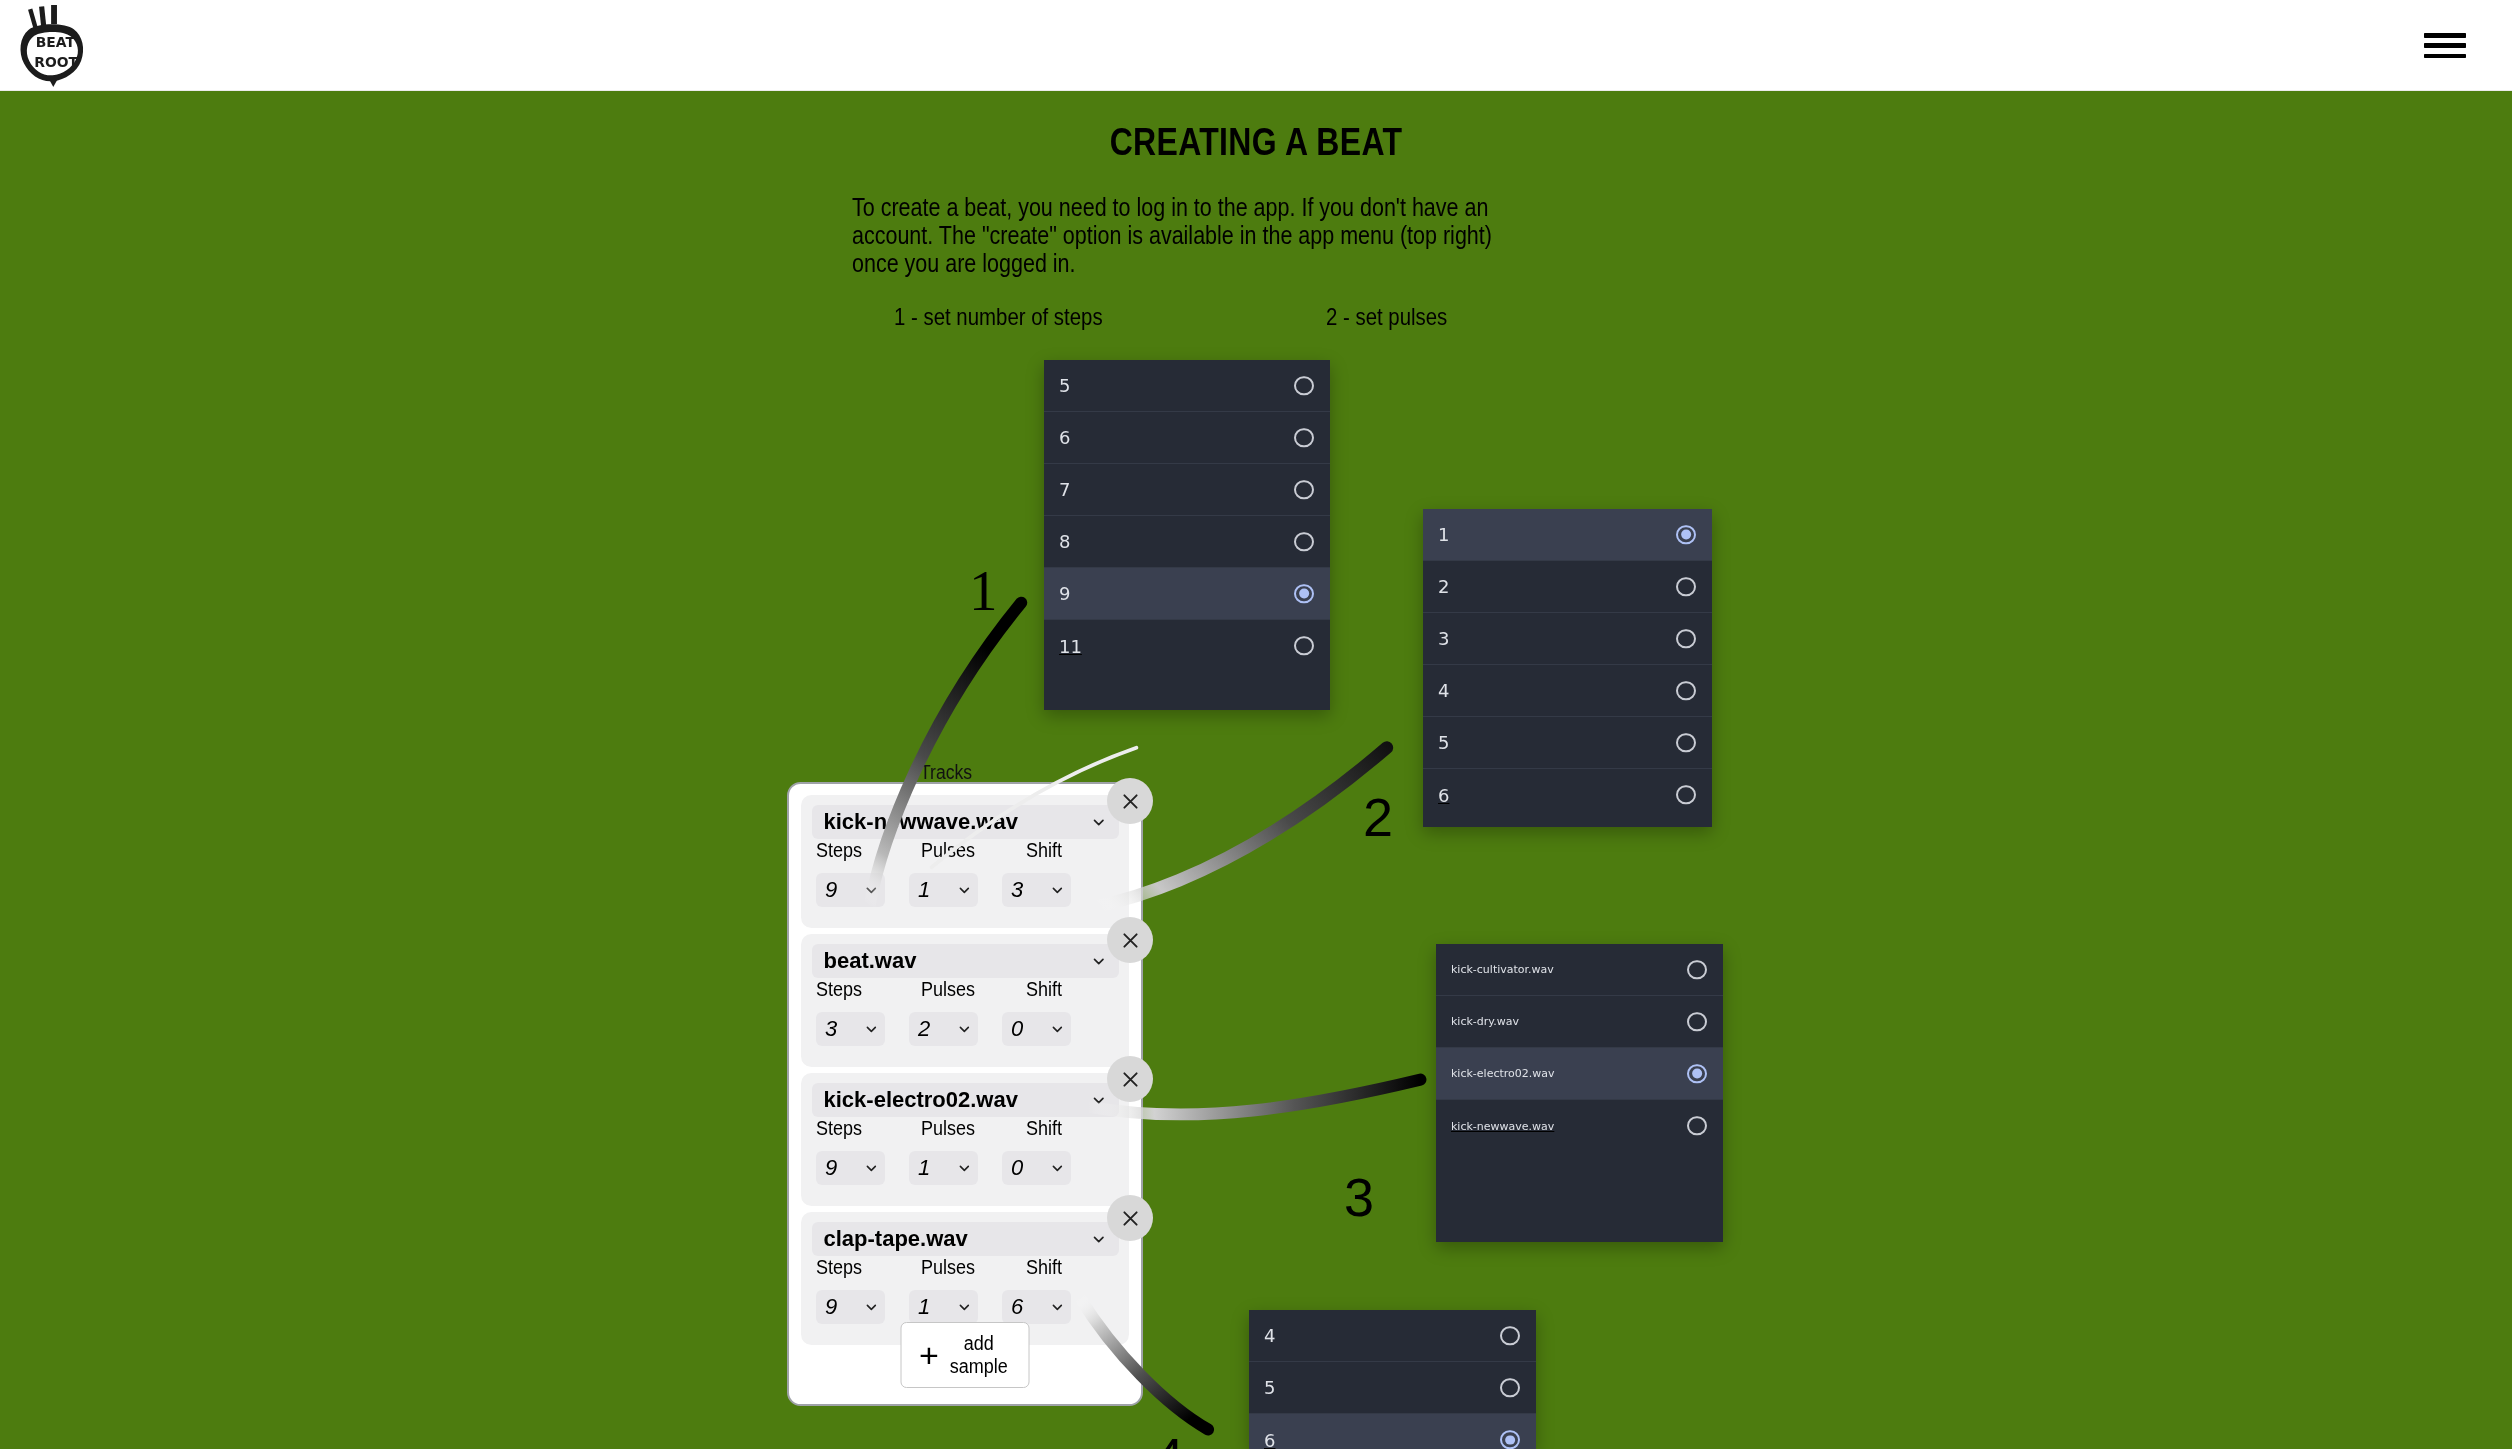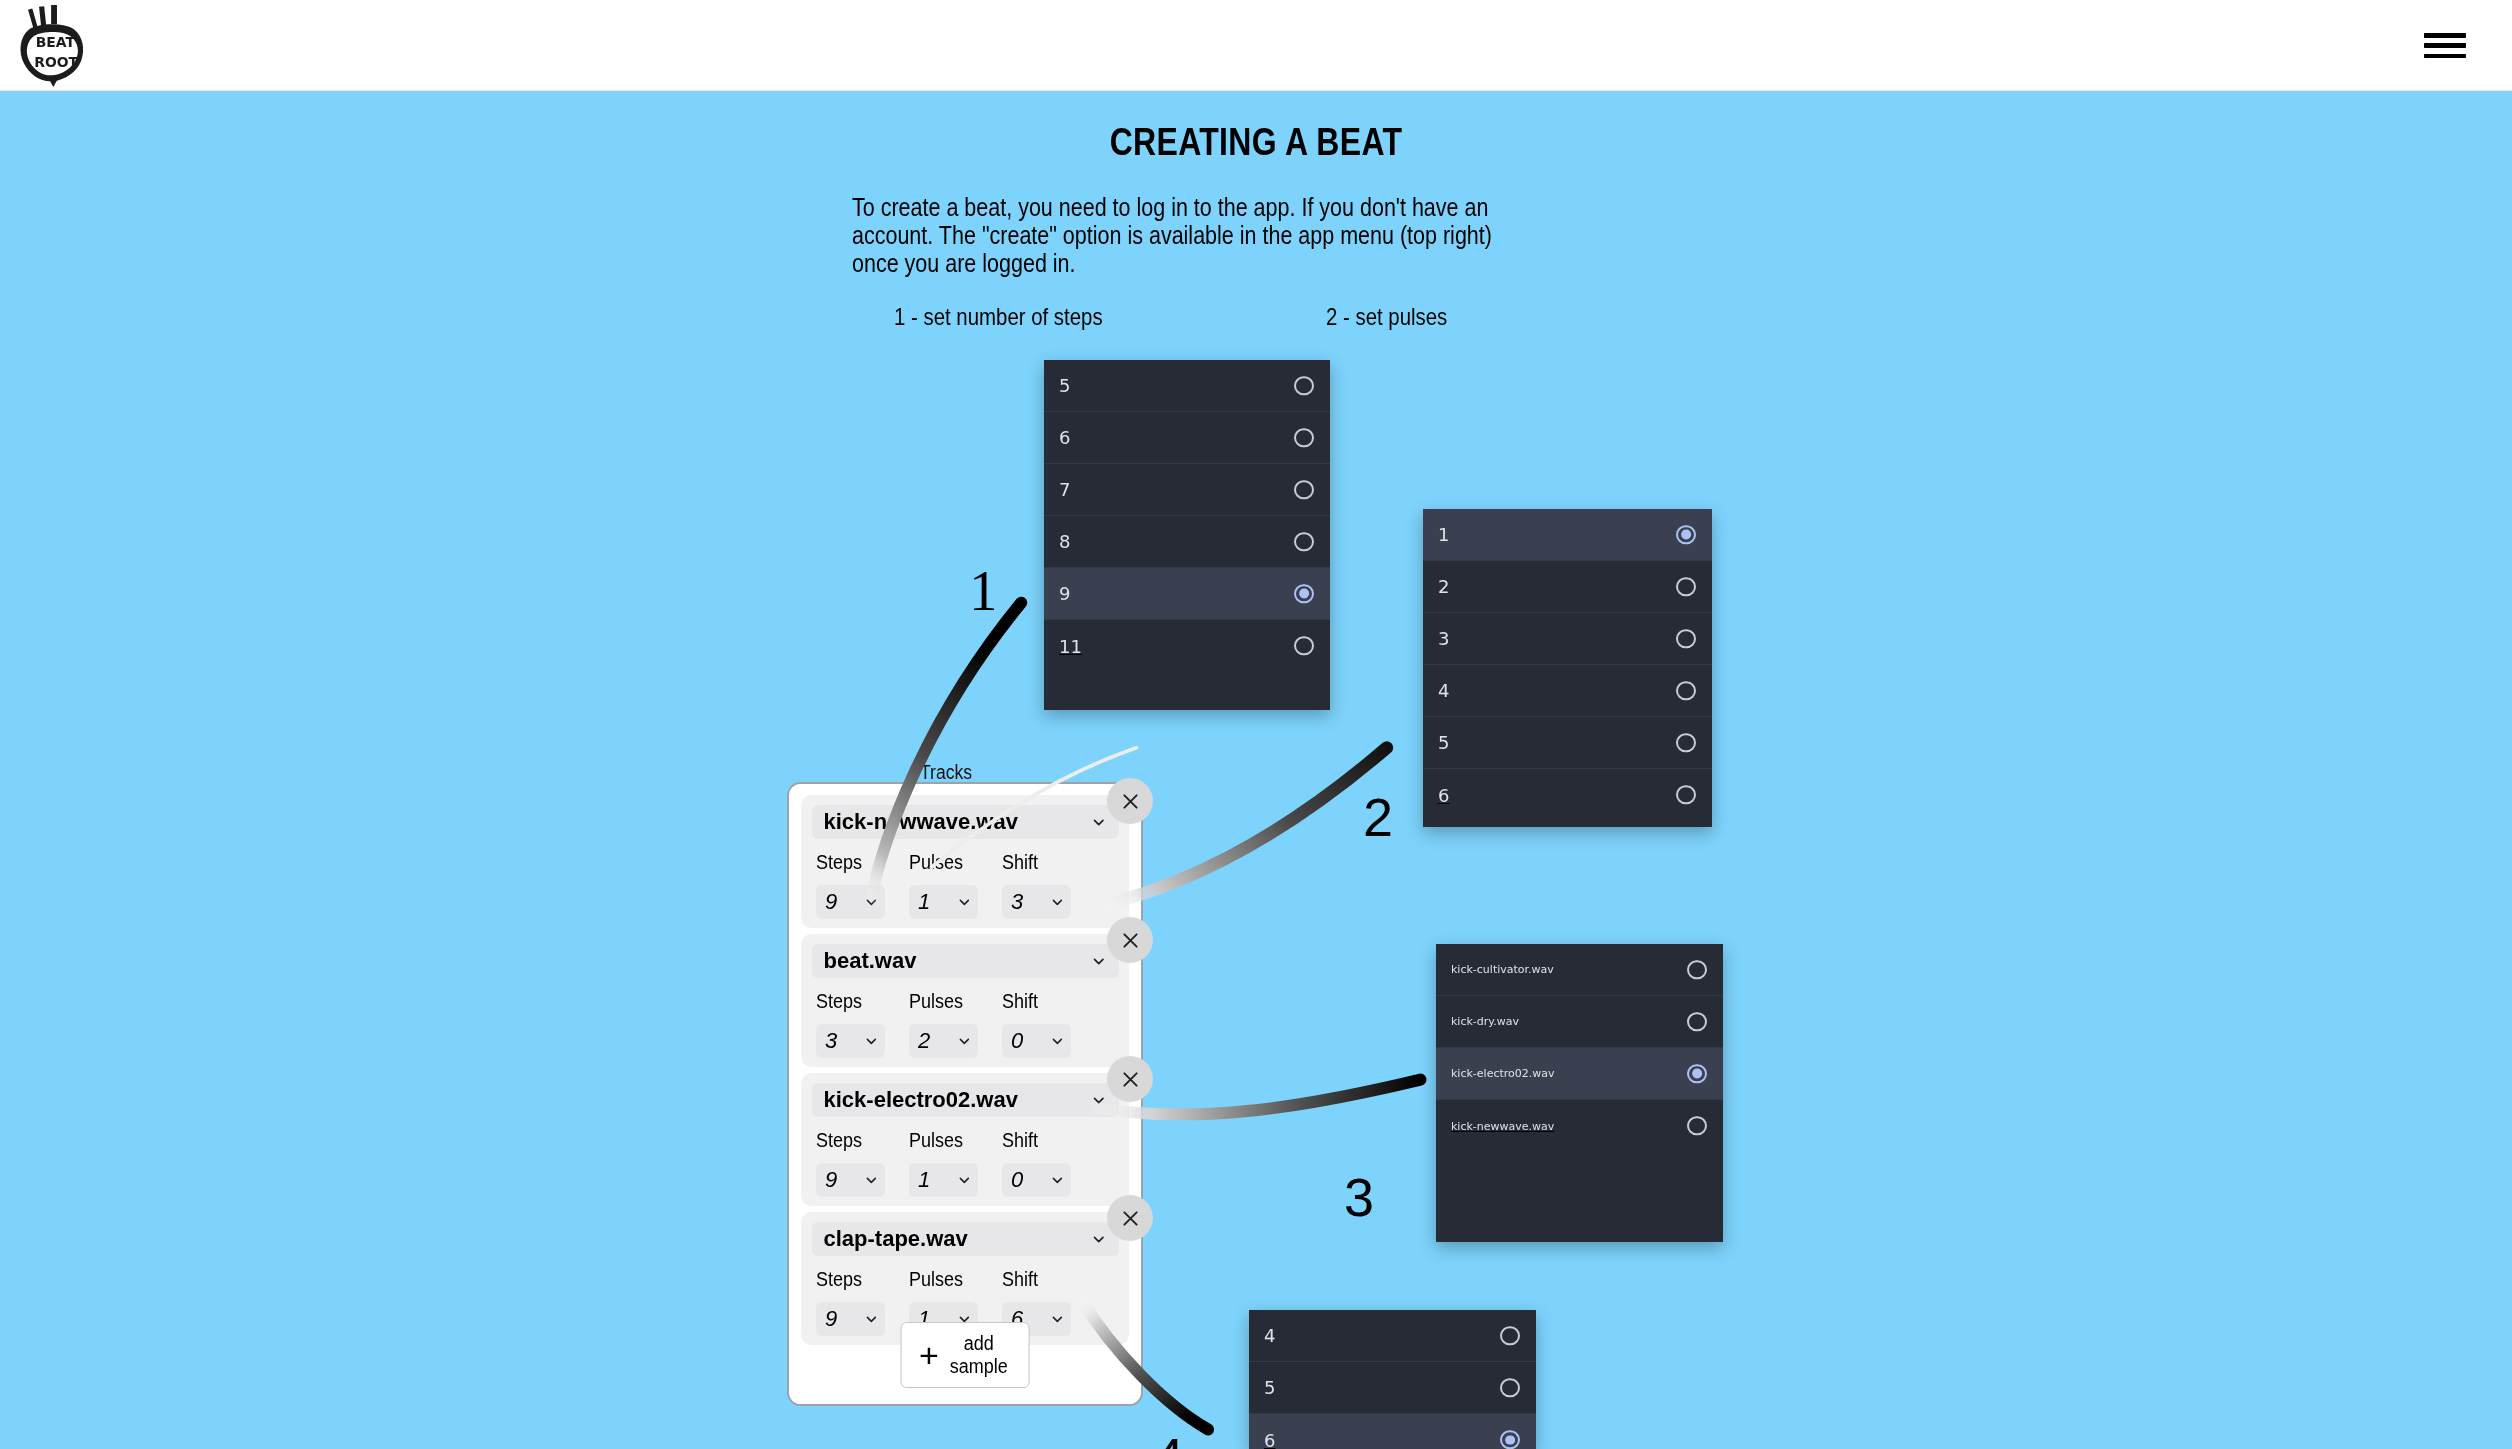--- a/index.html
+++ b/index.html
@@ -4,21 +4,21 @@
 <title>Beat Root — Creating a Beat</title>
 <style>
   * { box-sizing: border-box; }
   html, body {
     margin: 0; padding: 0;
     width: 2512px; height: 1449px;
     background: #ffffff;
     font-family: "Liberation Sans", sans-serif;
     overflow: hidden;
   }
-  #root { position: relative; width: 2512px; height: 1449px; background:#7dd3fc; }
+  #root { position: relative; width: 2512px; height: 1449px; background:#4d7c0f; }
 
   
   .site-header {
     position: absolute; left: 0; top: 0;
     width: 2512px; height: 91px;
     background: #ffffff;
     border-bottom: 1.5px solid #eceaea;
   }
   .logo {
     position: absolute; left: 15px; top: 4.5px;
@@ -179,22 +179,22 @@
     border-radius: 50%;
     background: #d8d8d8;
     display: flex; align-items: center; justify-content: center;
     cursor: pointer;
     z-index: 5;
   }
   .close-btn svg { width: 21px; height: 21px; display:block; }
 
   .param-head {
     display: flex;
-    margin-top: 12px;
     padding-left: 4.5px;
+    justify-content: space-between;
   }
   .param-head div {
     width: 93px;
     font-size: 20px;
     color: #000;
     transform: scaleX(0.9);
     transform-origin: left top;
   }
   .param-row {
     display: flex;

